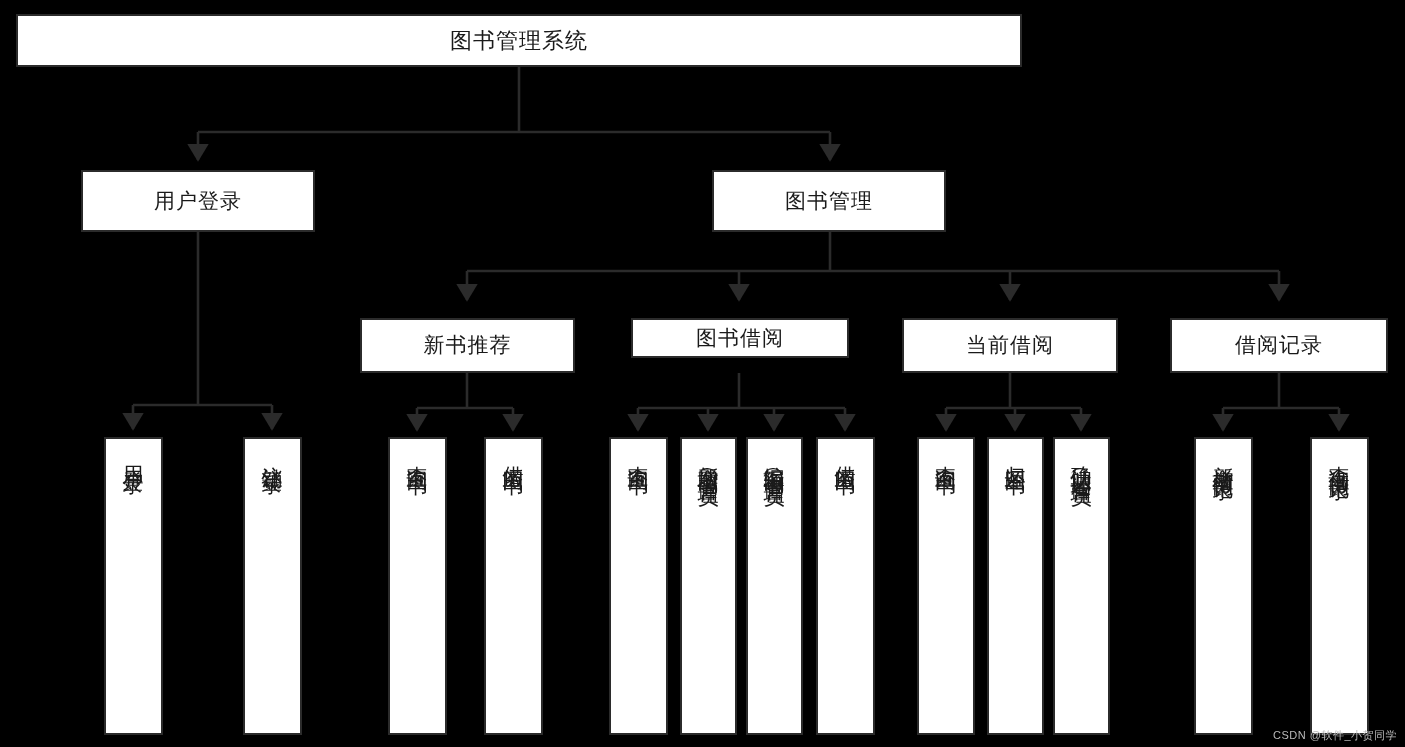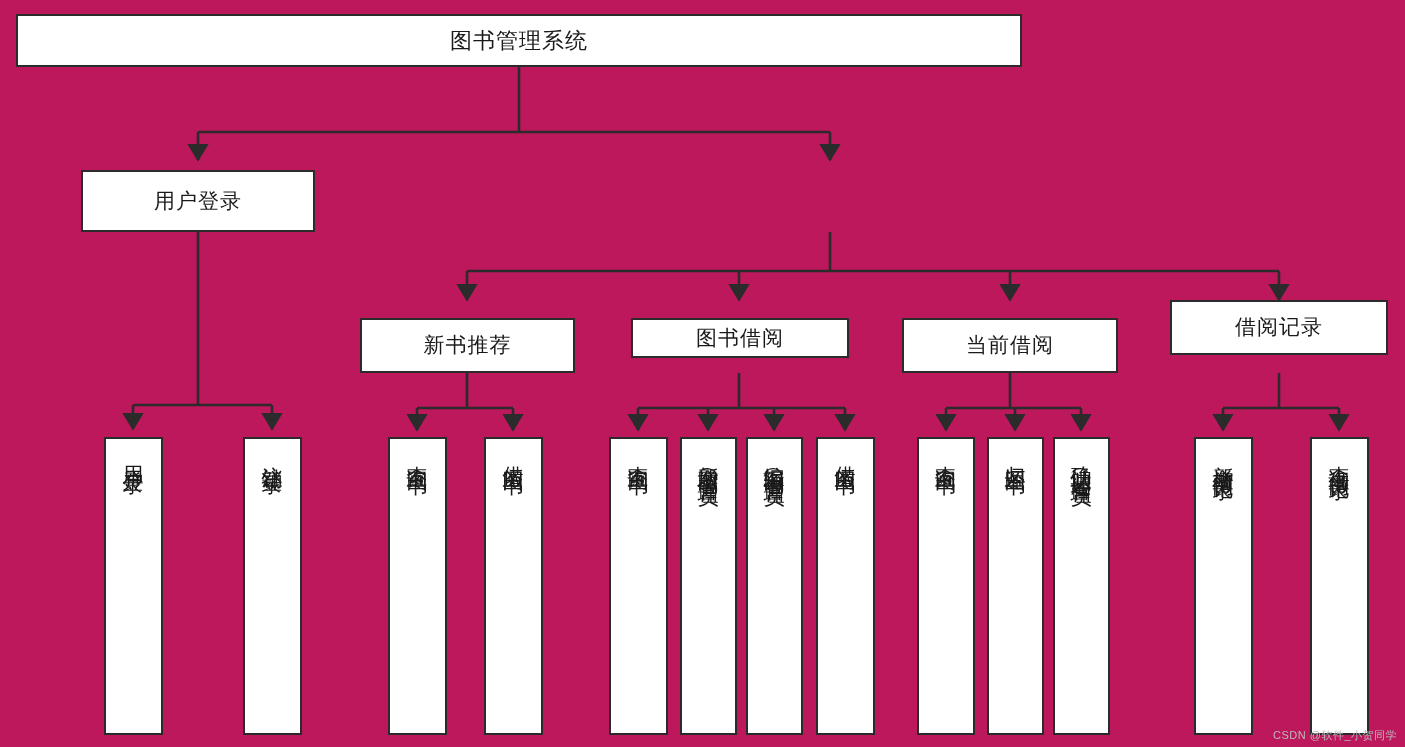--- a/index.html
+++ b/index.html
@@ -9,21 +9,21 @@
     background: #ffffff;
   }
   body {
     font-family: "Liberation Sans", "DejaVu Sans", sans-serif;
     -webkit-font-smoothing: antialiased;
   }
   #canvas {
     position: relative;
     width: 1405px;
     height: 747px;
-    background: #be185d;
+    background: #000000;
     overflow: hidden;
   }
   #wires {
     position: absolute;
     left: 0;
     top: 0;
     width: 1405px;
     height: 747px;
     pointer-events: none;
   }
@@ -134,34 +134,37 @@
   </svg>
 
   <div class="node h root" style="left:16px; top:14px; width:1006px; height:53px;">
     <span class="label">图书管理系统</span>
   </div>
 
   <div class="node h" style="left:81px; top:170px; width:234px; height:62px;">
     <span class="label">用户登录</span>
   </div>
 
+  <div class="node h" style="left:712px; top:170px; width:234px; height:62px;">
+    <span class="label">图书管理</span>
+  </div>
 
   <div class="node h" style="left:360px; top:318px; width:215px; height:55px;">
     <span class="label">新书推荐</span>
   </div>
 
   <div class="node h" style="left:631px; top:318px; width:218px; height:40px;">
     <span class="label">图书借阅</span>
   </div>
 
   <div class="node h" style="left:902px; top:318px; width:216px; height:55px;">
     <span class="label">当前借阅</span>
   </div>
 
-  <div class="node h" style="left:1170px; top:300px; width:218px; height:55px;">
+  <div class="node h" style="left:1170px; top:318px; width:218px; height:55px;">
     <span class="label">借阅记录</span>
   </div>
 
   <div class="node v" style="left:104px; top:437px; width:59px; height:298px;">
     <span class="label">用户登录</span>
   </div>
 
   <div class="node v" style="left:243px; top:437px; width:59px; height:298px;">
     <span class="label">注销登录</span>
   </div>

